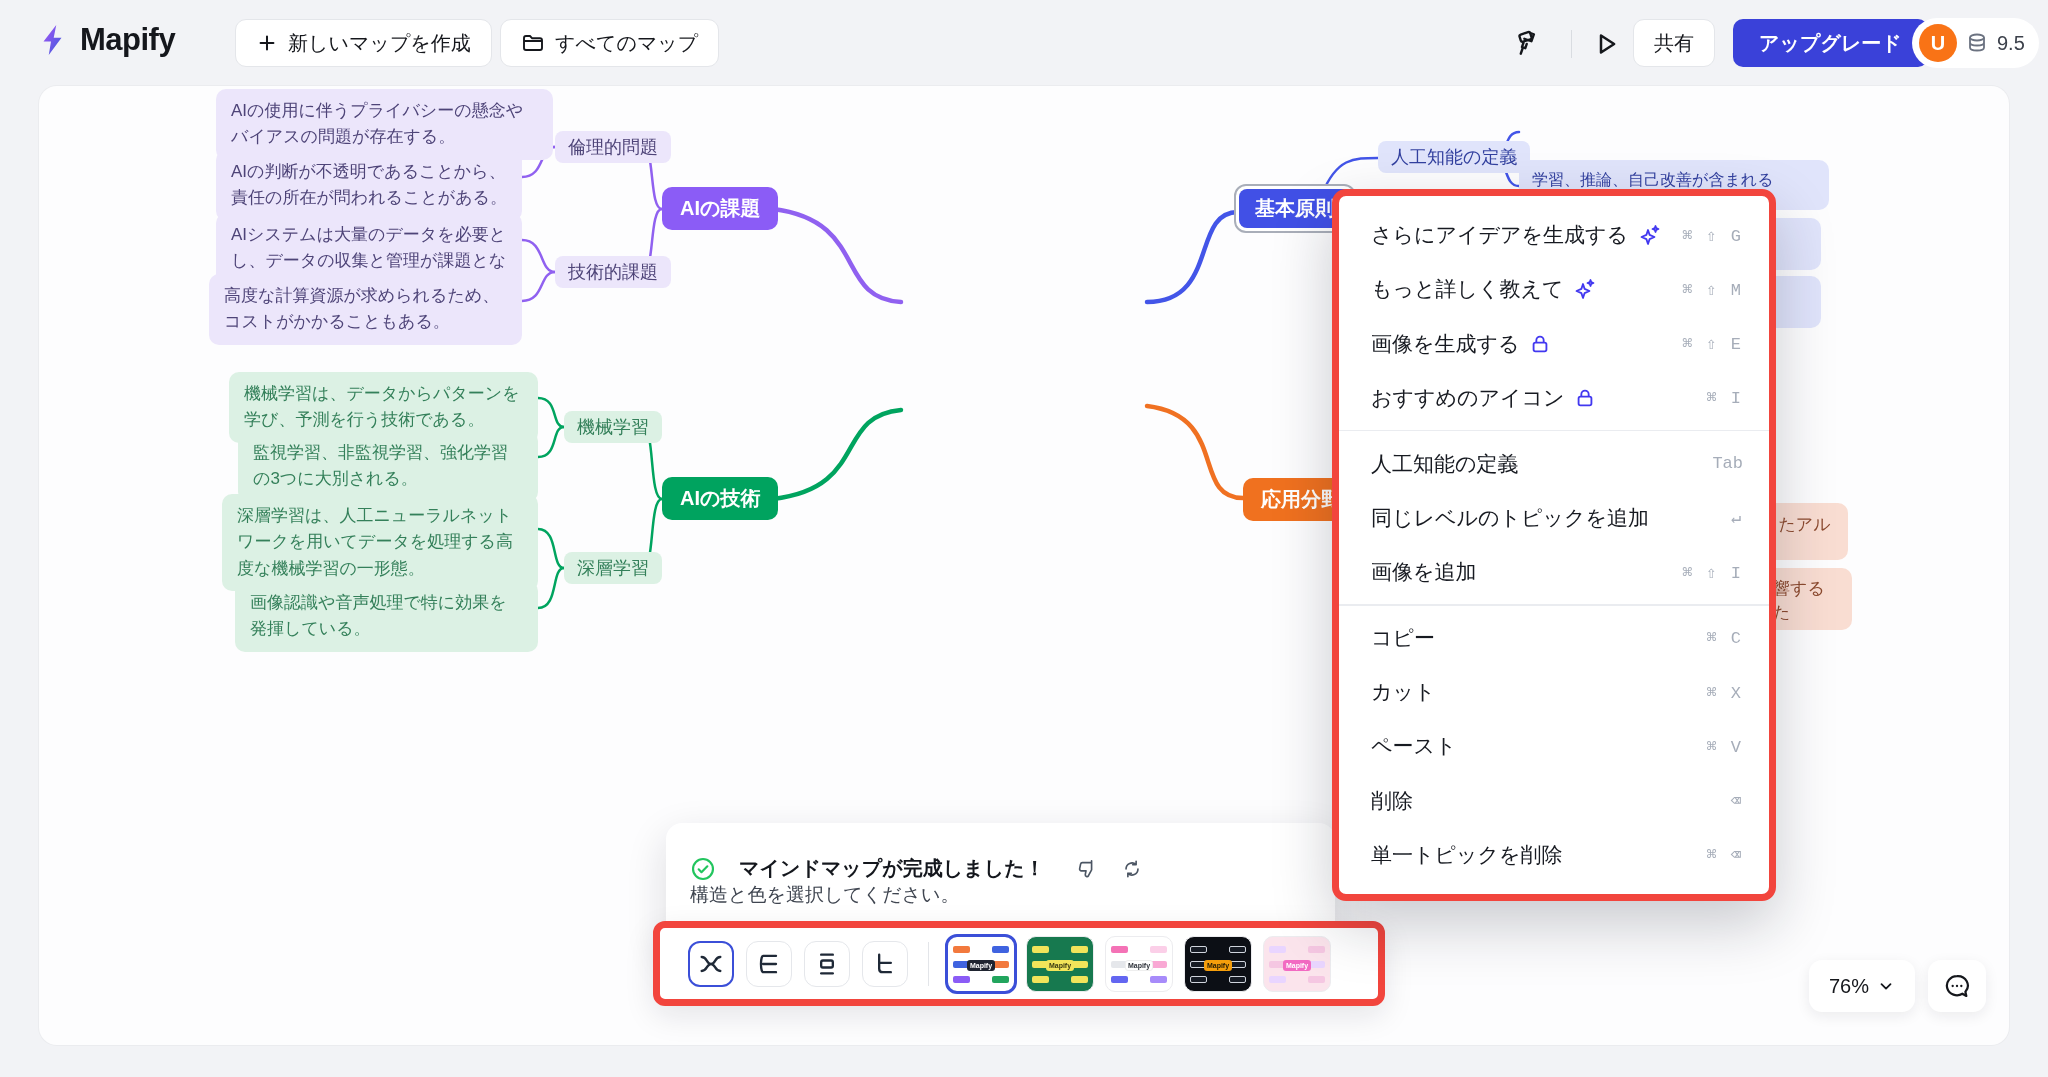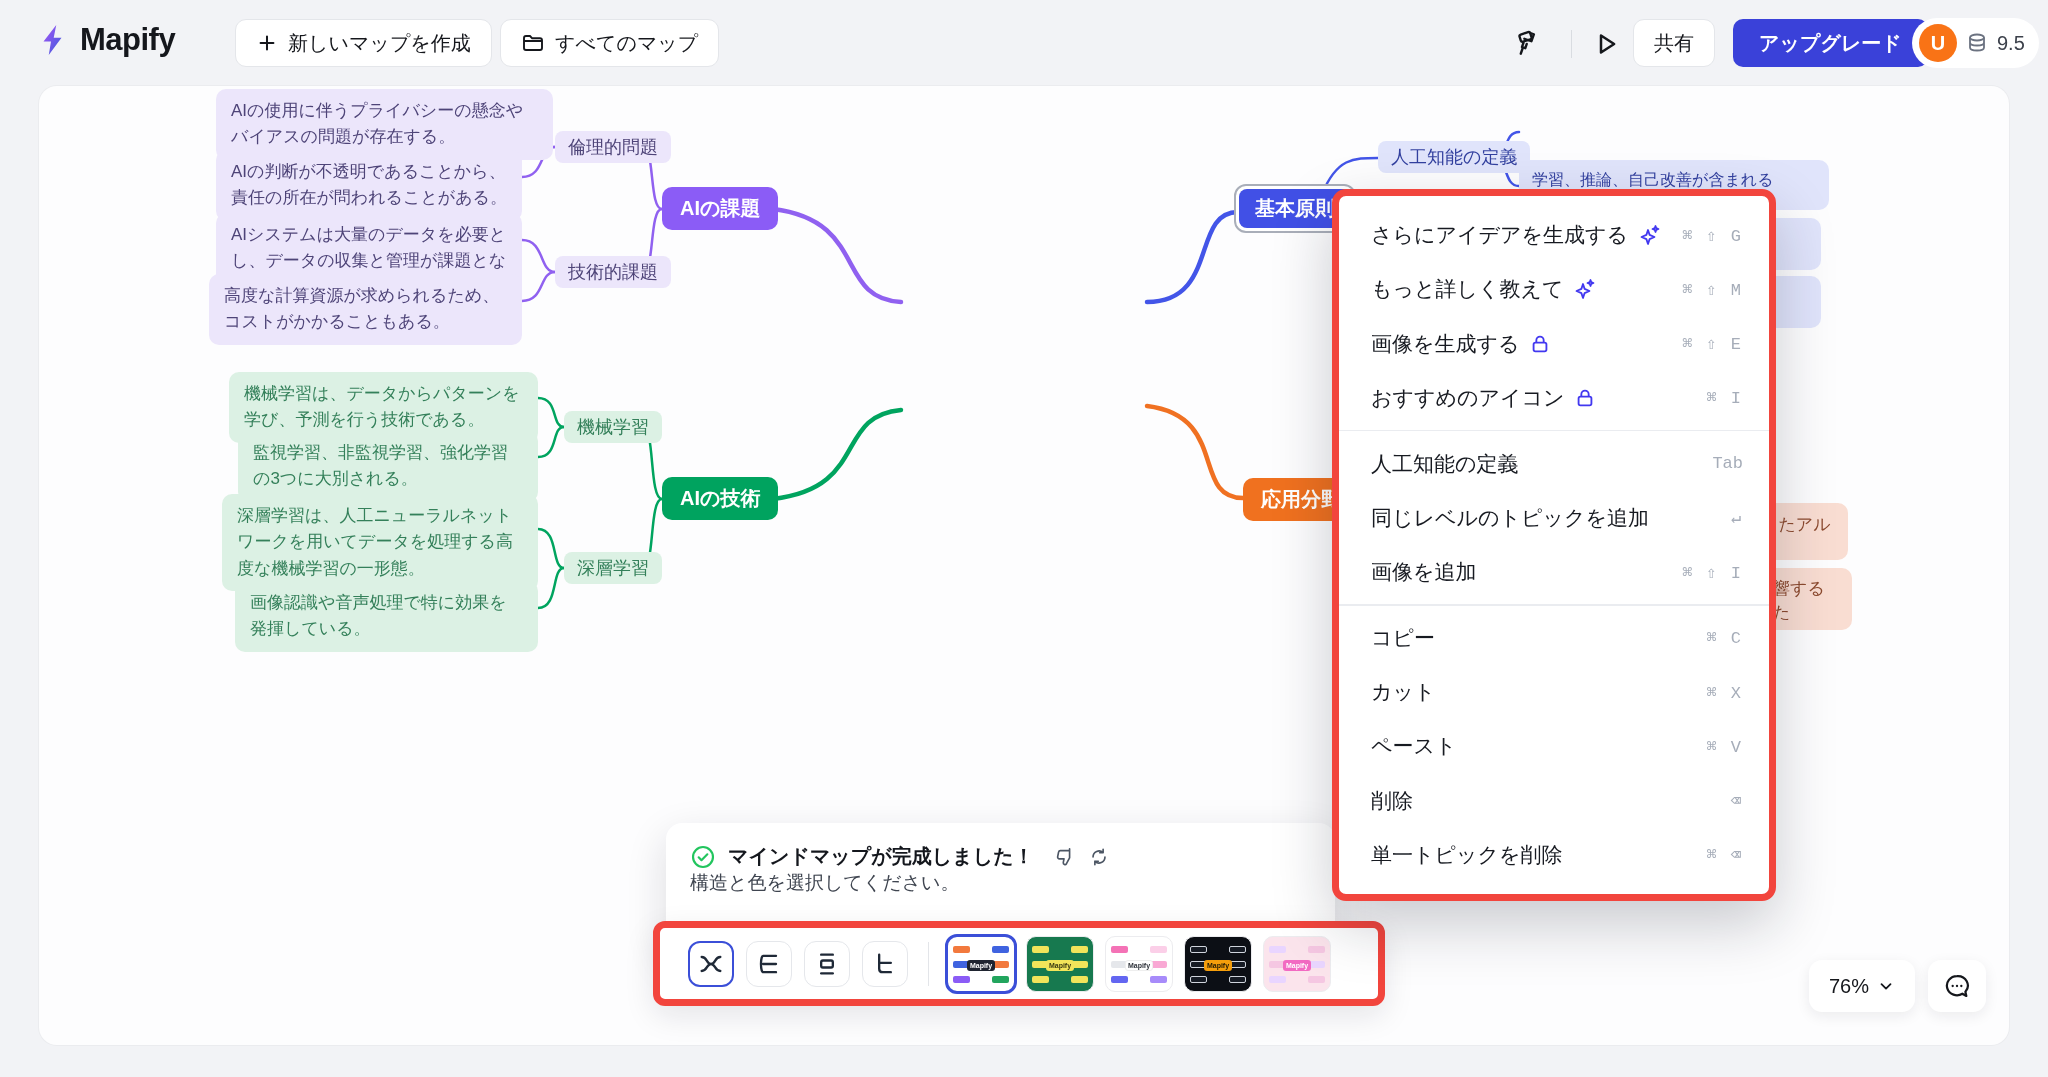--- a/index.html
+++ b/index.html
@@ -54,21 +54,21 @@
               border:7px solid #f2453d; border-radius:14px; box-shadow:0 24px 60px rgba(20,24,40,.22);
               padding:12px 0; display:flex; flex-direction:column; z-index:30; }
   .mi { height:55px; display:flex; align-items:center; padding:0 26px 0 32px; cursor:pointer;font-family:Liberation Mono, monospace; }
   .mi-left { display:flex; align-items:center; gap:10px; flex:1; font-size:21px; color:#171a21; }
   .mi-short { font-size:17px; color:#a6adb9; letter-spacing:2px; white-space:nowrap; }
   .menu-div { height:1.5px; background:#eaecf0; margin:5px 0; }
 
   
   .toast { position:absolute; left:666px; top:823px; width:669px; height:130px; background:#fff;
            border-radius:16px; box-shadow:0 14px 40px rgba(20,24,40,.14); padding:20px 24px; z-index:10; }
-  .toast-row { display:flex; align-items:center; gap:12px; }
+  .toast-row { display:flex; align-items:center; gap:23px;margin-top:12px; }
   .toast-title { font-size:20px; font-weight:bold; color:#14171d; margin-right:8px; }
   .toast-sub { font-size:19px; color:#3f4550; }
   .ticon { cursor:pointer; display:flex; }
 
   
   .style-bar { position:absolute; left:653px; top:921px; width:732px; height:85px; background:#fff;
                border:7px solid #f2453d; border-radius:12px; display:flex; align-items:center;
                padding:0 0 0 28px; z-index:20; box-shadow:0 10px 30px rgba(20,24,40,.10); }
   .lay-btn { width:46px; height:46px; border:1.5px solid #e5e7eb; border-radius:12px; background:#fff;
              display:flex; align-items:center; justify-content:center; margin-right:12px; cursor:pointer; }

